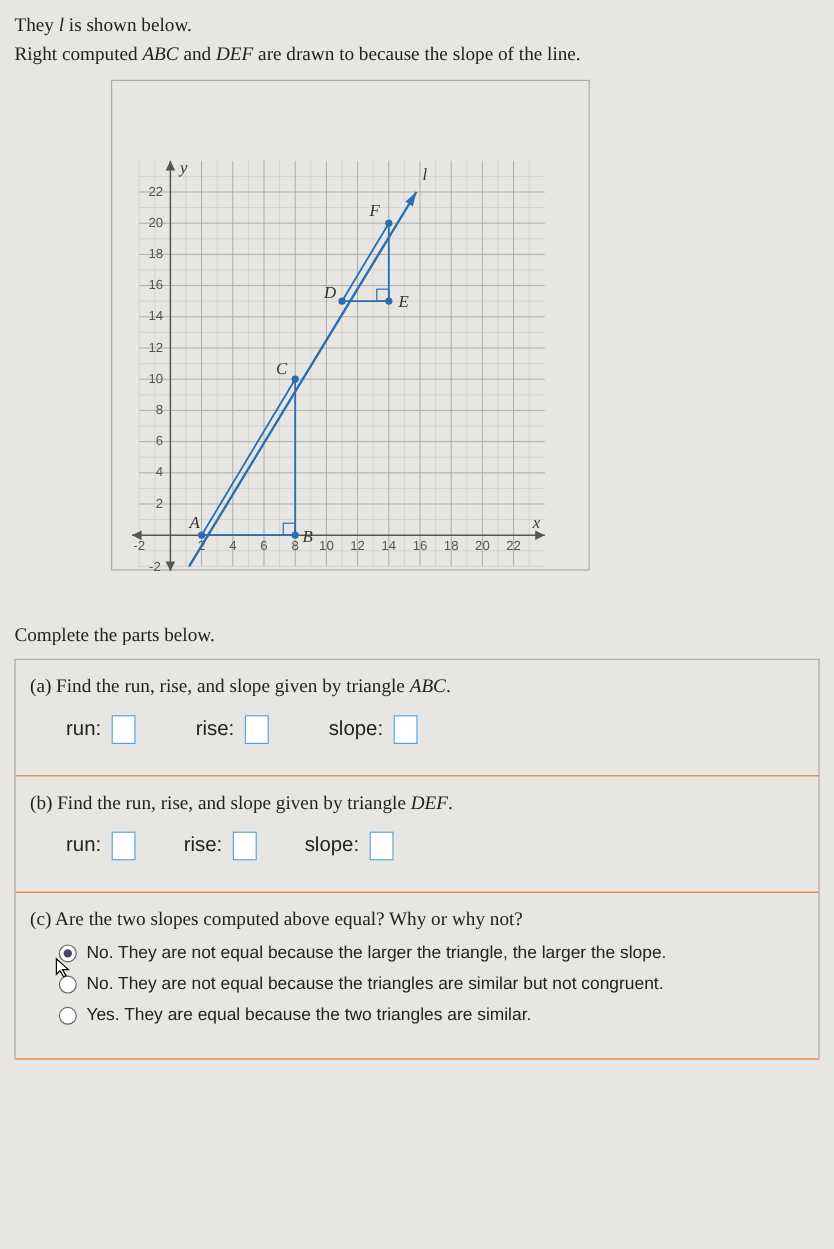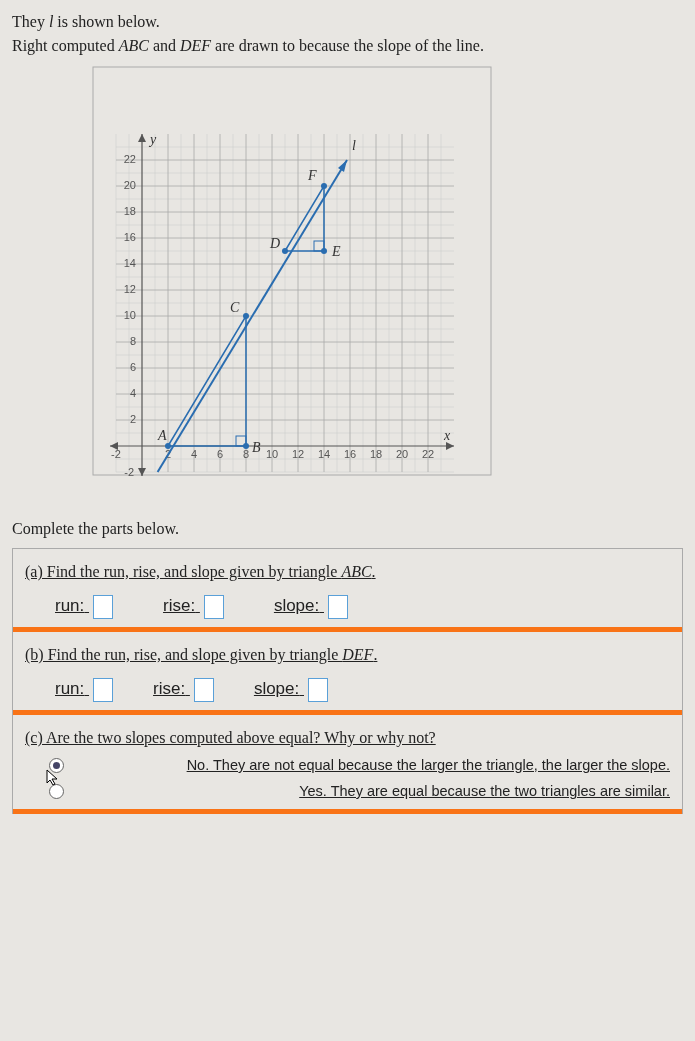--- a/index.html
+++ b/index.html
@@ -11,25 +11,25 @@
 .grid-minor { stroke:#c8c8c8; stroke-width:0.5; }
 .grid-major { stroke:#a8a8a8; stroke-width:0.8; }
 .axis { stroke:#555; stroke-width:1.2; }
 .line-l { stroke:#2a6db0; stroke-width:2; fill:none; }
 .tri { stroke:#2a6db0; stroke-width:1.5; fill:none; }
 .sq { stroke:#2a6db0; stroke-width:1; fill:none; }
 .dot { fill:#2a6db0; }
 .outer { stroke:#aaa; stroke-width:1; fill:none; }
 .subhead { margin:18px 0 10px 0; }
 .main-box { border:1px solid #aaa; border-bottom:none; background:#e8e6e2; }
-.part { border-bottom:5px solid #f97316; padding:14px 12px 8px 12px;text-decoration:underline; }
+.part { border-bottom:1px solid #f97316; padding:14px 12px 26px 12px; }
 .row { display:flex; gap:50px; margin-top:14px; padding-left:30px; align-items:center; font-family:Arial,sans-serif; font-size:17px; }
 .row.tight { gap:40px; }
 .ibox { display:inline-block; width:18px; height:22px; border:1px solid #5aa0d8; background:#fff; vertical-align:middle; margin-left:4px; }
-.radio-row { display:flex; align-items:center; gap:8px; margin:10px 0 2px 24px; font-family:Arial,sans-serif; font-size:14.5px; color:#222;justify-content:space-between; }
+.radio-row { display:flex; align-items:center; gap:8px; margin:10px 0 2px 24px; font-family:Arial,sans-serif; font-size:14.5px; color:#222; }
 .radio { width:13px; height:13px; border:1.5px solid #666; border-radius:50%; background:#fff; display:inline-flex; align-items:center; justify-content:center; flex-shrink:0; }
 .radio.sel::after { content:''; width:7px; height:7px; border-radius:50%; background:#446; display:block; }
 .cursor { position:relative; }
 .cursor svg { position:absolute; left:-4px; top:12px; }
 </style>
 </head>
 <body>
 
 <div class="intro">
   <span>
@@ -193,17 +193,21 @@
     <div>(c) Are the two slopes computed above equal? Why or why not?</div>
     <div class="radio-row cursor">
       <span class="radio sel"></span>
       <span>No. They are not equal because the larger the triangle, the larger the slope.</span>
       <svg width="16" height="18">
           <path d="M2 1 L2 14 L5 11 L8 16 L10 15 L7 10 L12 10 Z" fill="#fff" stroke="#000" stroke-width="1"></path>
         </svg>
     </div>
     <div class="radio-row">
       <span class="radio"></span>
+      <span>No. They are not equal because the triangles are similar but not congruent.</span>
+    </div>
+    <div class="radio-row">
+      <span class="radio"></span>
       <span>Yes. They are equal because the two triangles are similar.</span>
     </div>
   </div>
 
 </div>
 
 </body></html>

